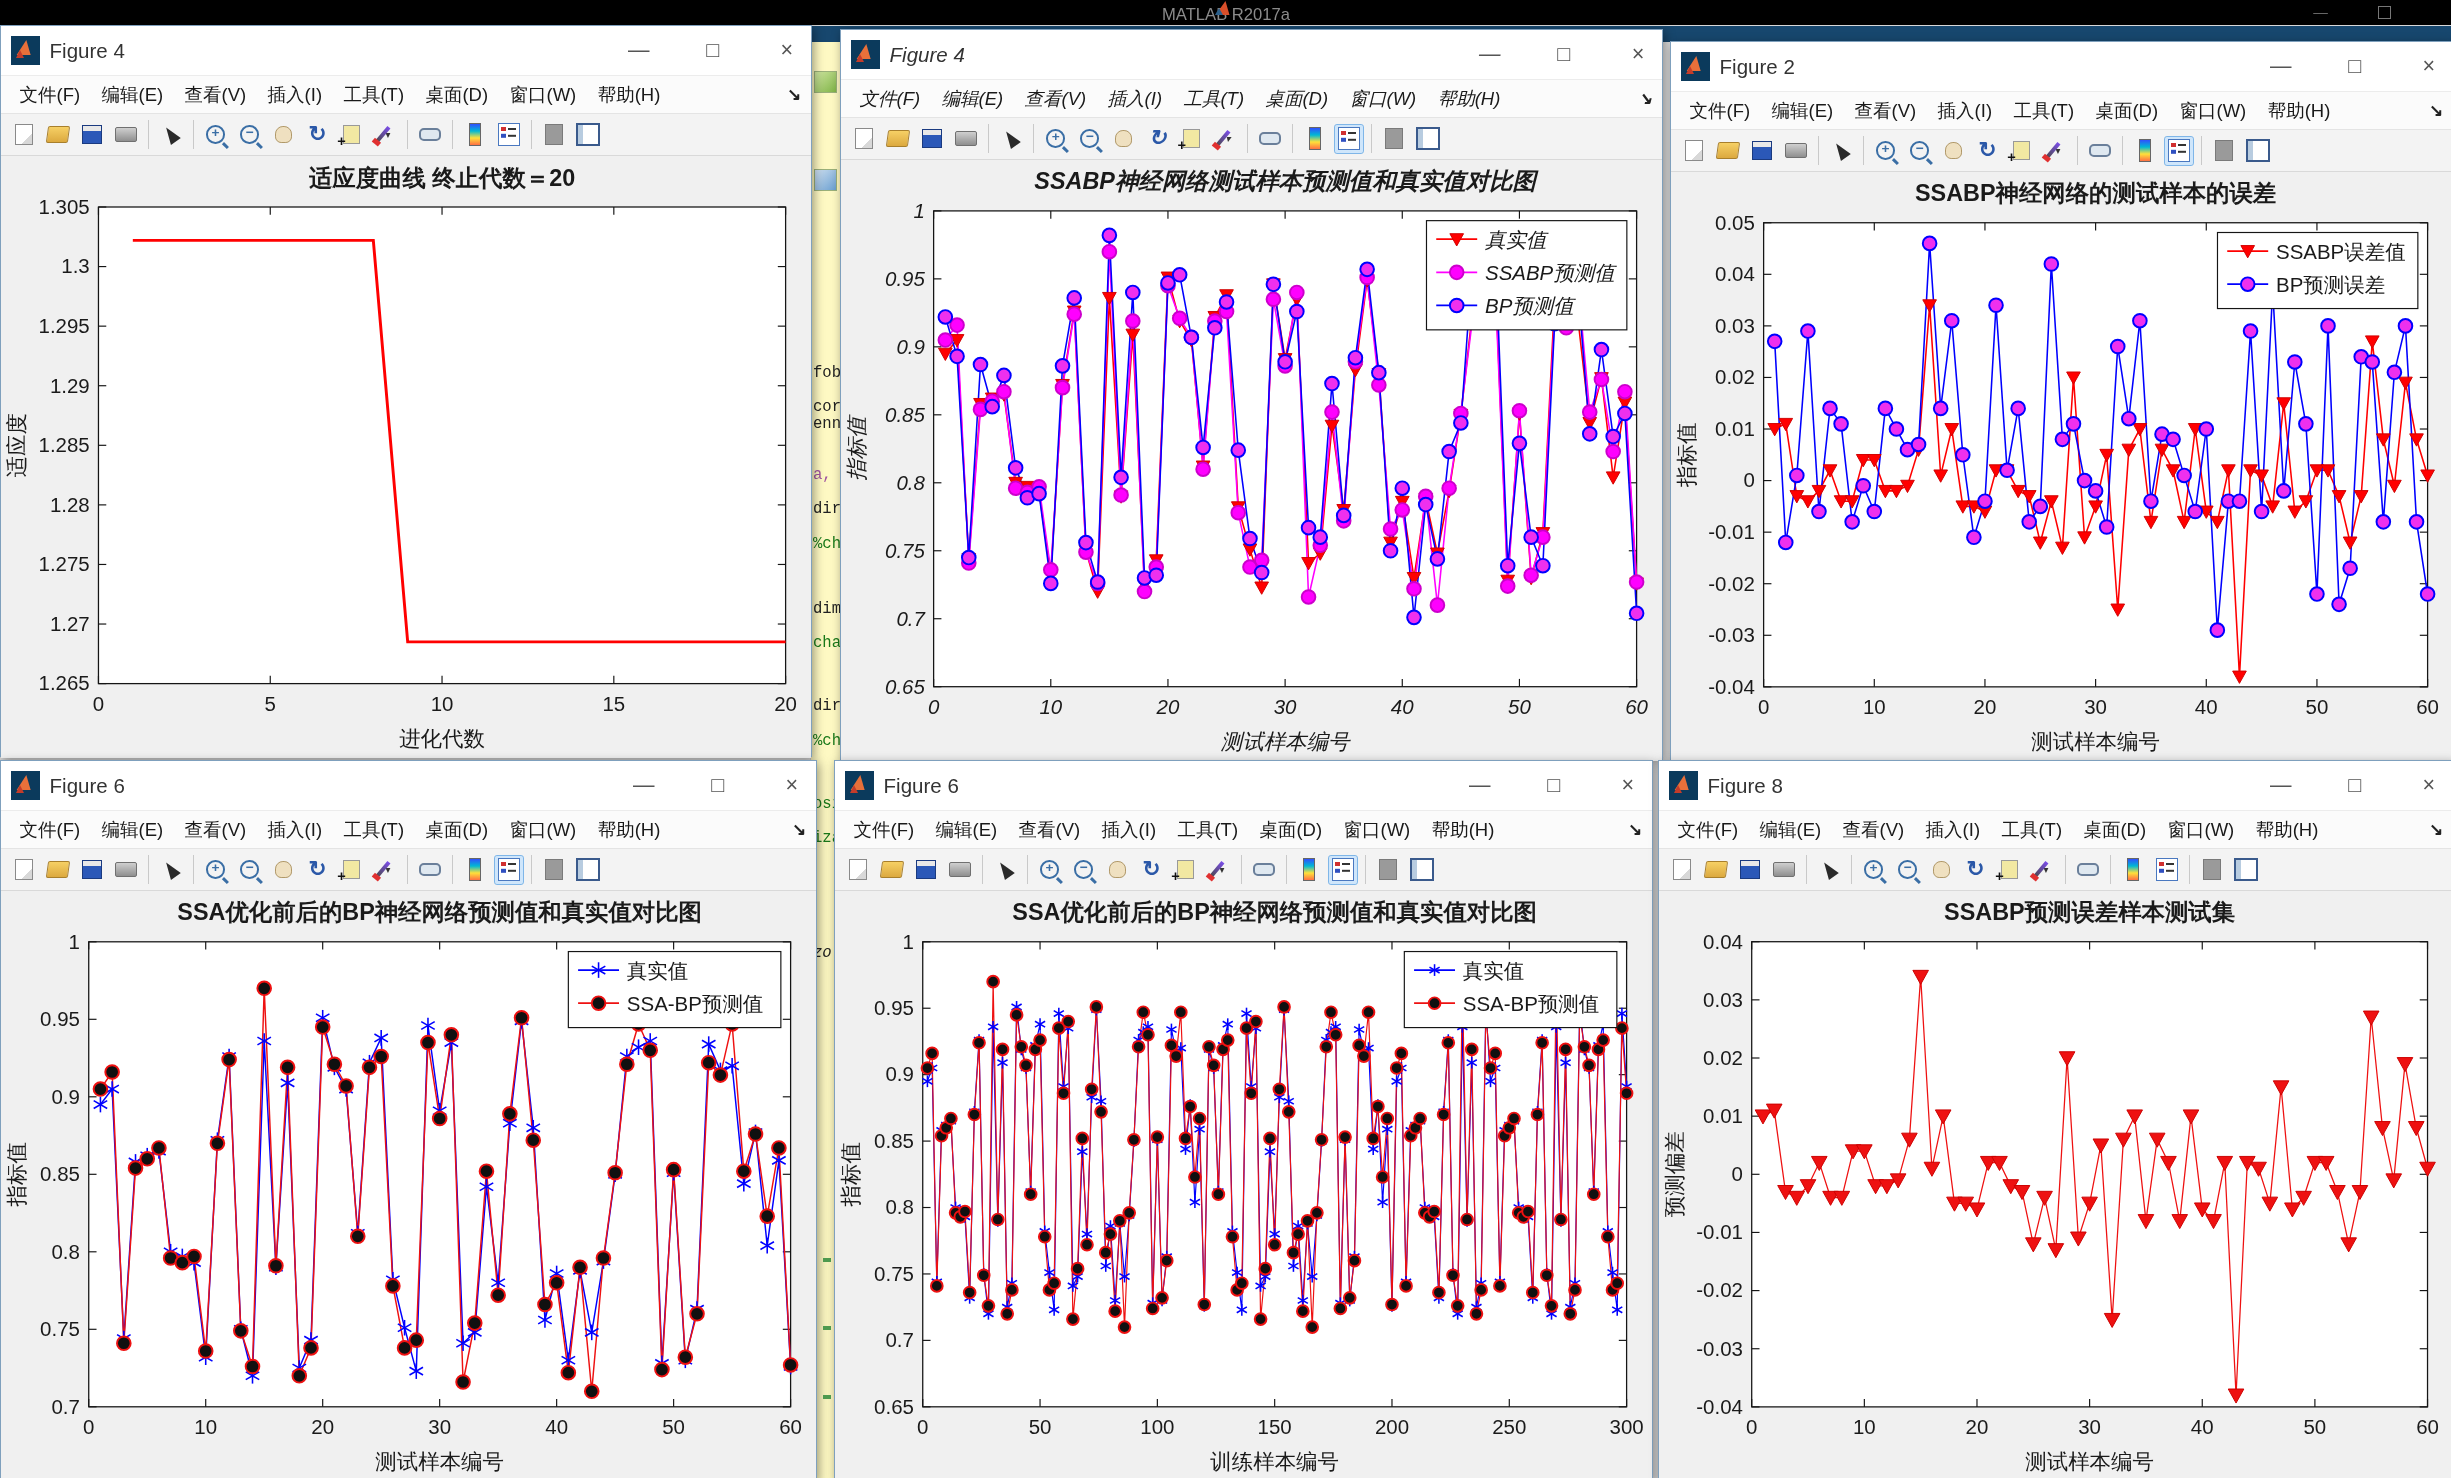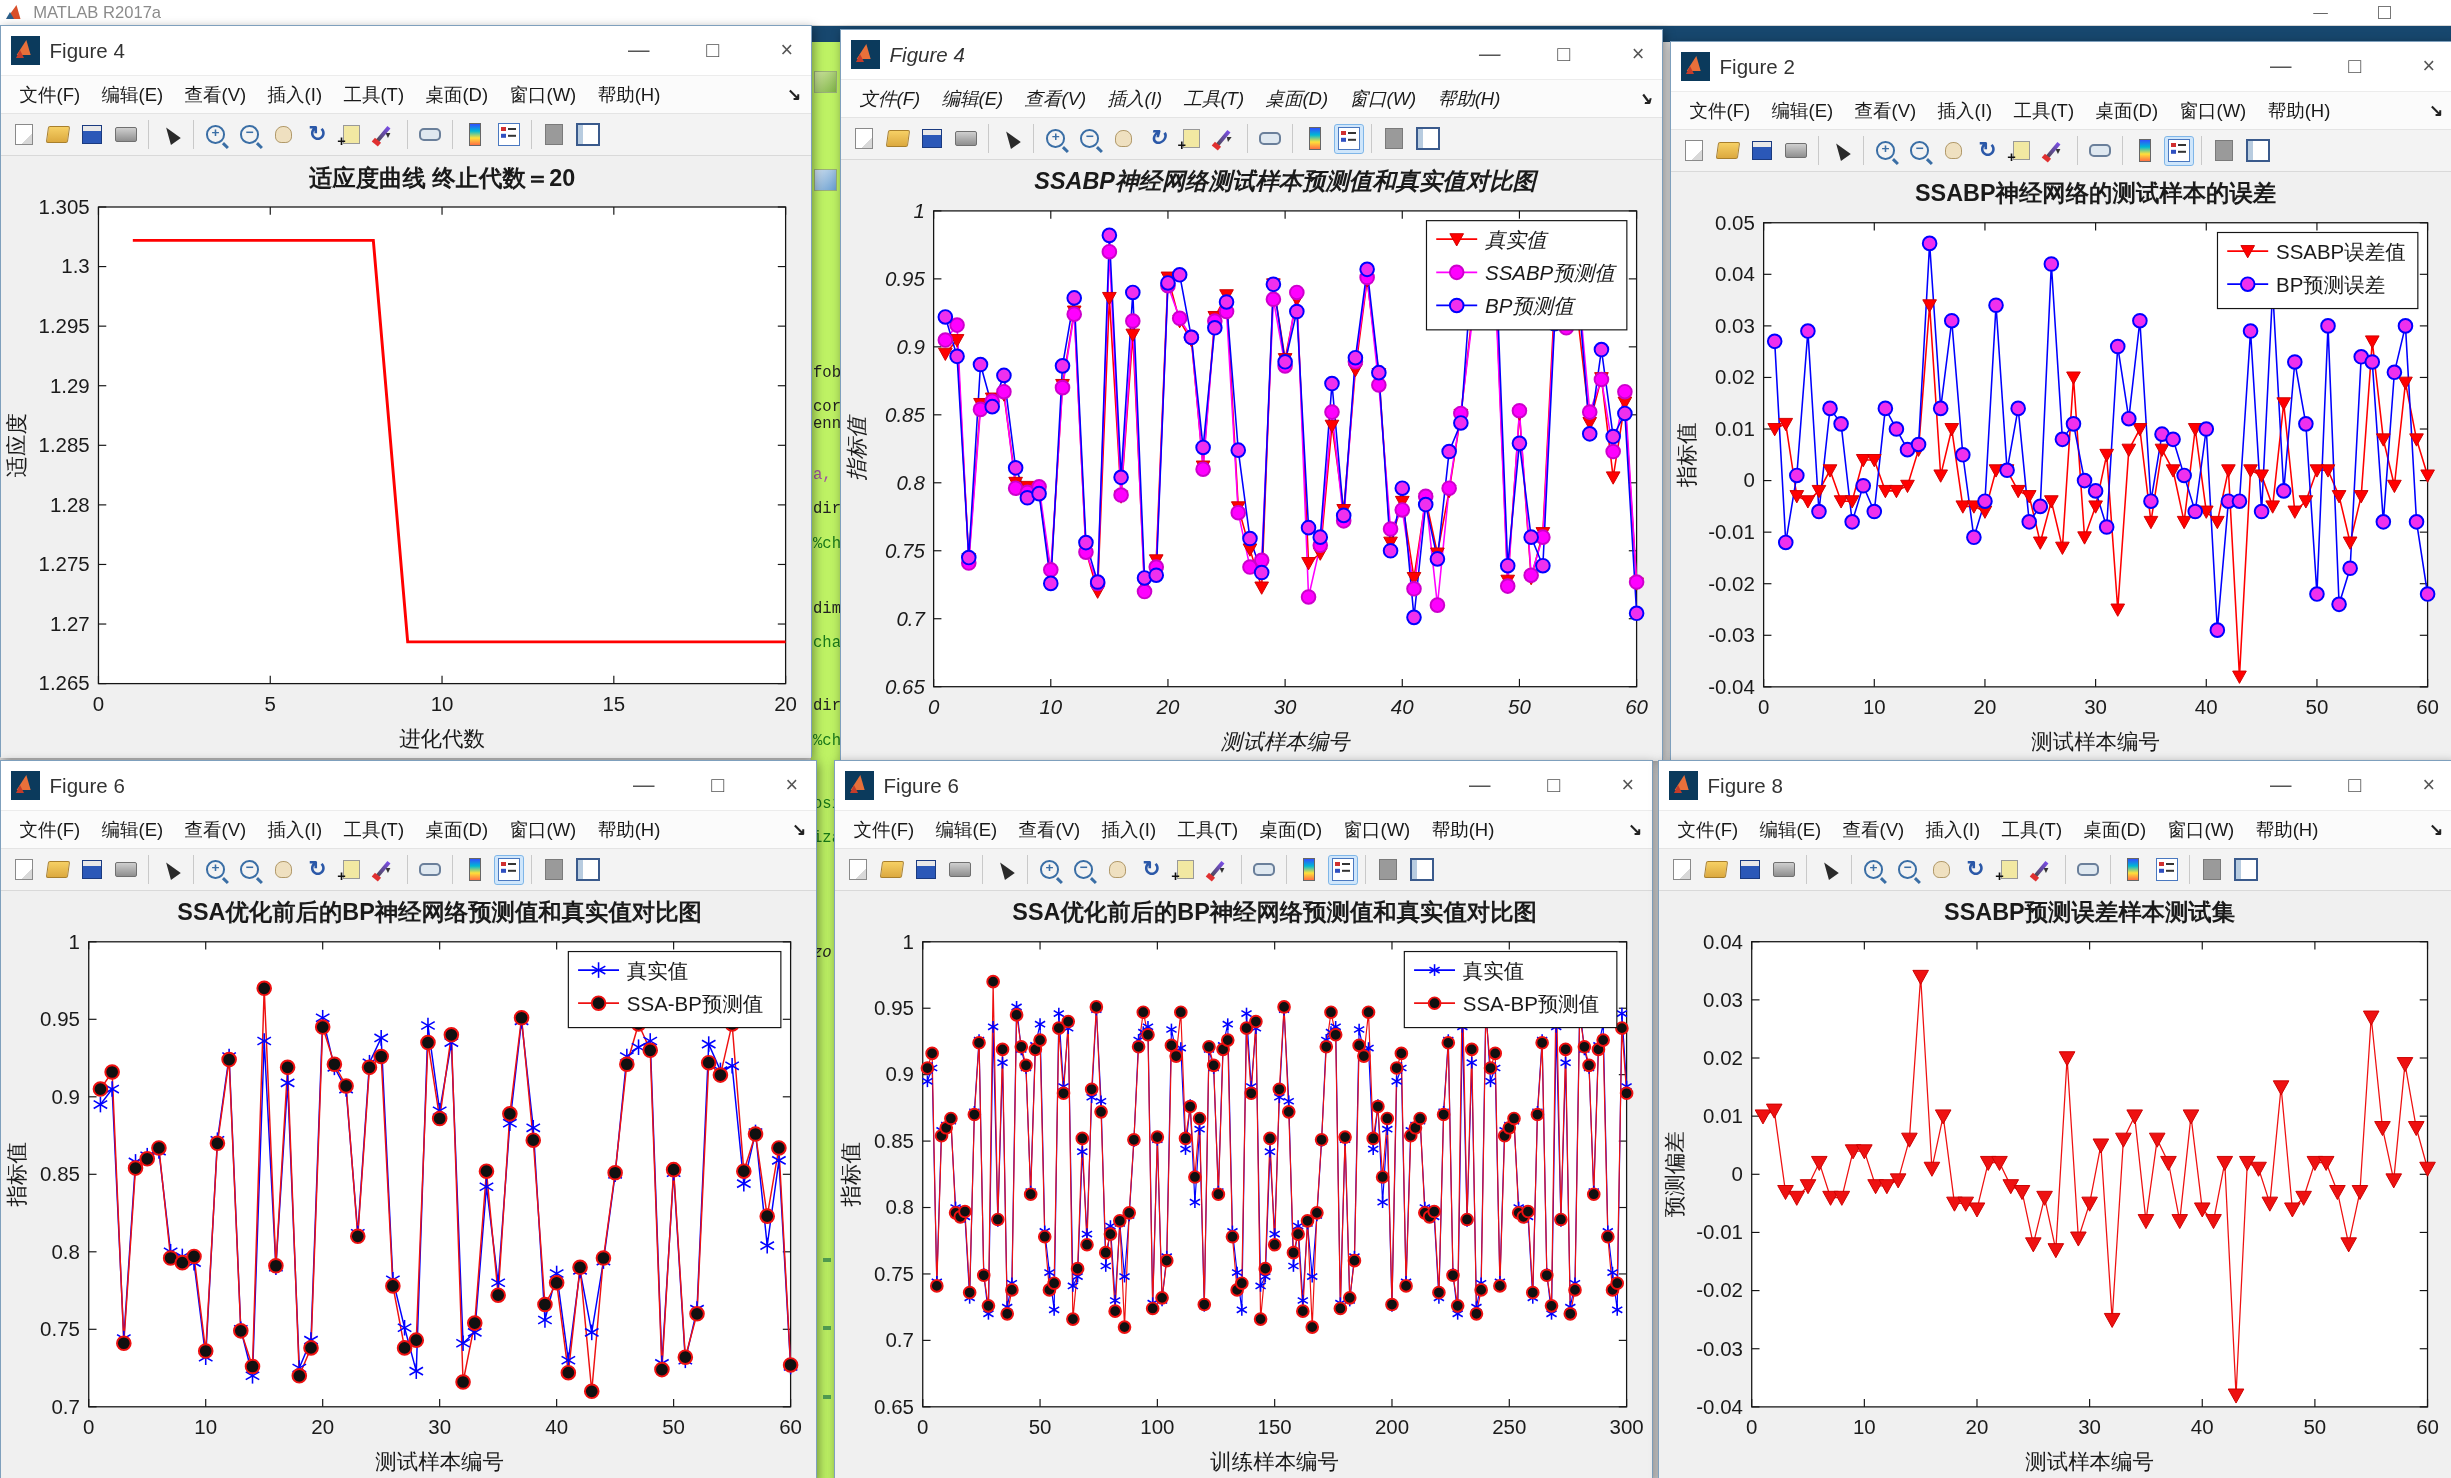--- a/index.html
+++ b/index.html
@@ -1,34 +1,34 @@
 <!DOCTYPE html>
 <html><head>
 <meta charset="utf-8">
 <style>
   html,body{margin:0;padding:0;width:2452px;height:1478px;overflow:hidden;
     font-family:"Liberation Sans",sans-serif;background:#e4e4e4;}
   #desktop{position:absolute;inset:0;}
   
-  #os-titlebar{position:absolute;left:0;top:0;width:2452px;height:25px;background:#ffffff;
-    border-bottom:1px solid #d8d8d8;display:flex;align-items:center;z-index:0;}
+  #os-titlebar{position:absolute;left:0;top:0;width:2452px;height:25px;background:#000000;
+    border-bottom:1px solid #d8d8d8;display:flex;align-items:center;z-index:0;flex-direction:column;}
   .mlogo{width:19.5px;height:17.6px;margin:0 7.8px 0 5.9px;position:relative;display:inline-block;}
   .mlogo:before{content:"";position:absolute;left:2px;top:1px;border-left:7.8px solid transparent;
     border-right:7.8px solid transparent;border-bottom:14.6px solid #d94f2a;transform:skewX(-12deg);}
   .mlogo:after{content:"";position:absolute;left:0;top:7.8px;border-left:4.9px solid transparent;
     border-right:4.9px solid transparent;border-bottom:7.8px solid #2b5f8a;}
   #os-title{color:#8b8b8b;font-size:16.6px;}
   .osbtn{position:absolute;top:2.9px;width:33px;height:19.5px;color:#666;font-size:14.6px;
     text-align:center;line-height:19.5px;}
   #os-min{right:115px;}
   #os-restore{right:51px;}
   #os-restore .sq{display:inline-block;width:10.7px;height:10.7px;border:1.5px solid #777;position:relative;top:2px;}
   #toolstrip-strip{position:absolute;left:0;top:26px;width:2452px;height:15.6px;background:#17476e;z-index:0;}
   #editor-sliver{position:absolute;left:810px;top:42px;width:29px;height:1437px;
-    background:#bef264;border-left:1px solid #cfcfcf;z-index:0;overflow:hidden;}
+    background:#fef9c3;border-left:1px solid #cfcfcf;z-index:0;overflow:hidden;}
   .sliver-icon{position:absolute;left:2.9px;width:21.5px;height:19.5px;border:1px solid #9ab07a;
     background:linear-gradient(135deg,#cfe6a0,#7fb347);}
   .code-frag{position:absolute;left:2px;font-family:"Liberation Mono",monospace;font-size:15.6px;white-space:nowrap;}
   .green-dash{position:absolute;left:823px;width:7.8px;height:3.9px;background:#4f9a4f;z-index:7;}
   
   .figwin{position:absolute;background:#f0f0f0;border:1px solid #7fa0bd;
     box-shadow:2px 2.9px 9.8px rgba(0,0,0,.4);}
   .tbar{height:49px;background:#ffffff;display:flex;align-items:center;position:relative;
     border-bottom:1px solid #ececec;}
   .flogo{width:29px;height:29px;margin:0 9.8px 0 9.8px;background:#0b3a5c;position:relative;display:inline-block;}

